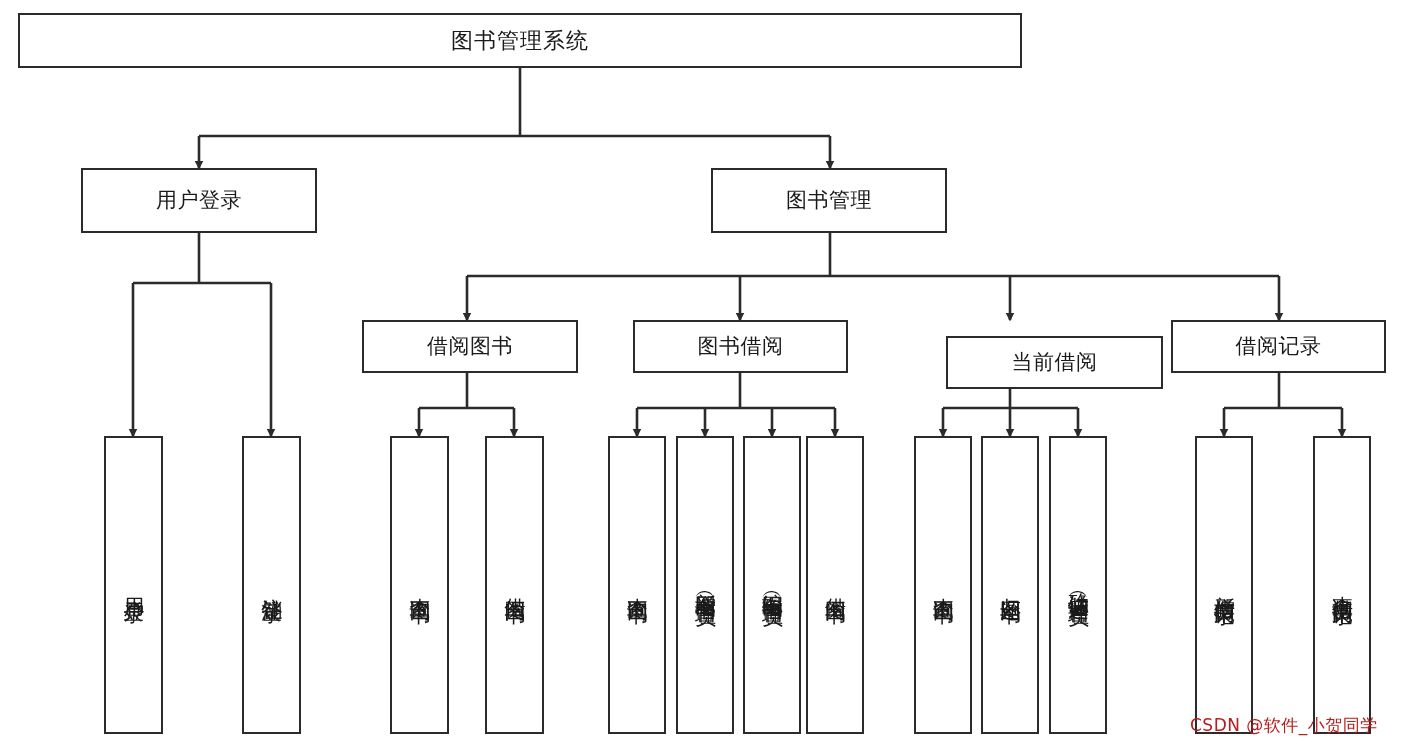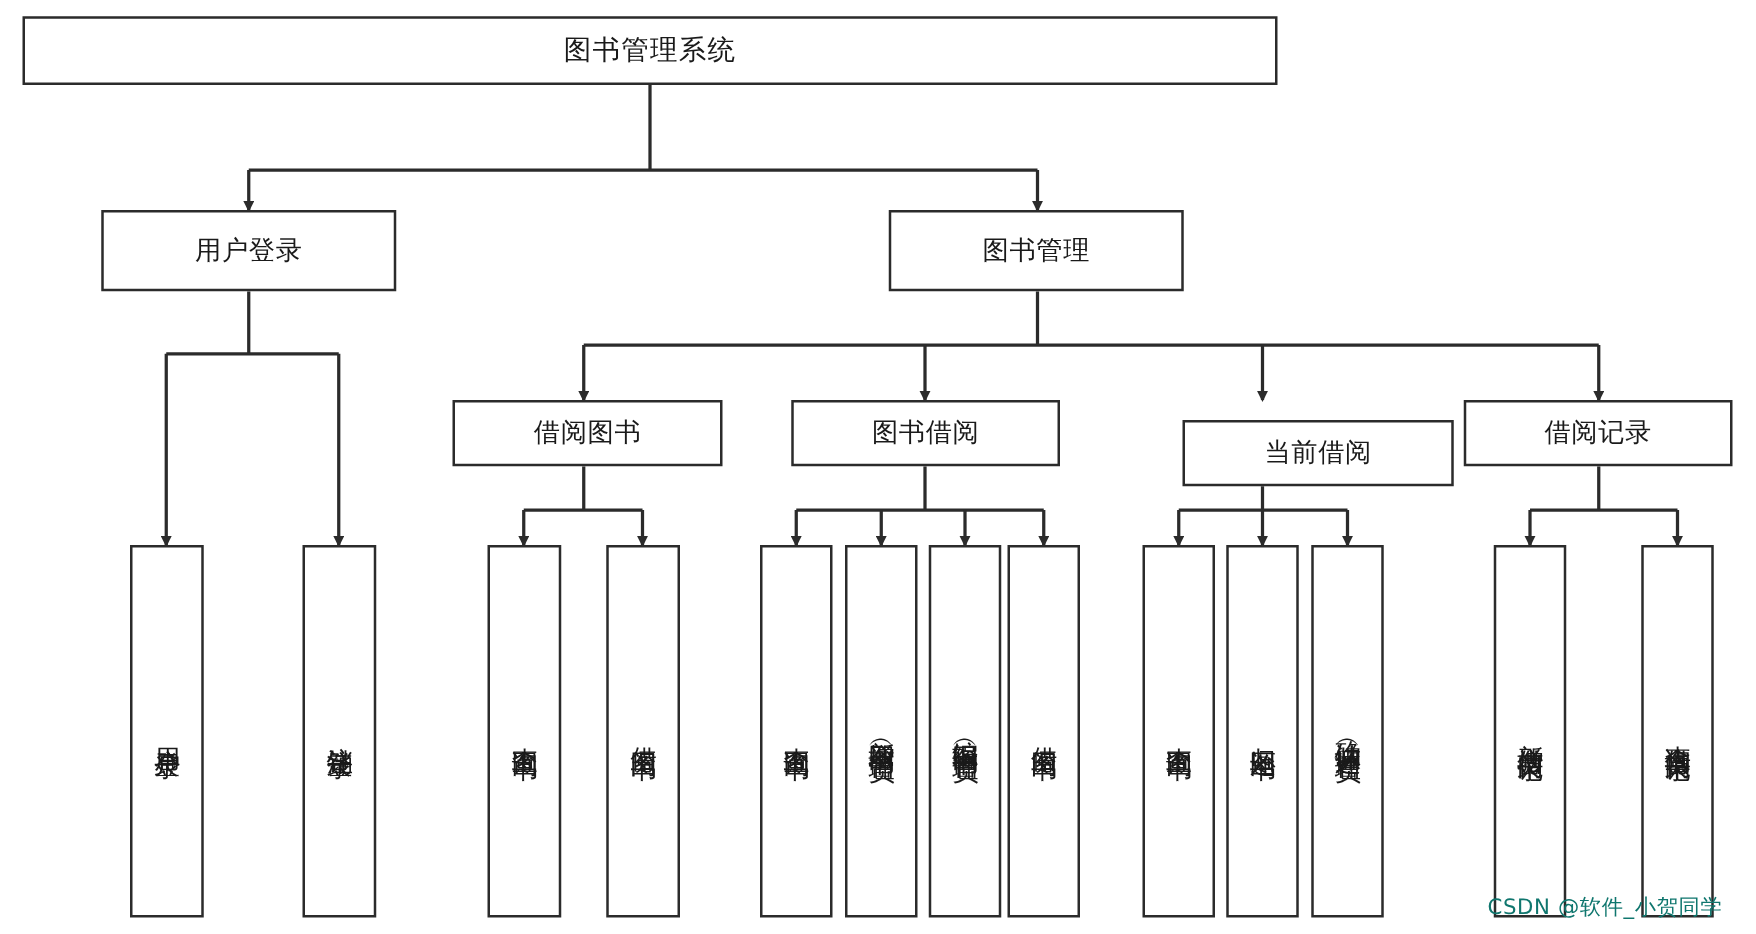--- a/index.html
+++ b/index.html
@@ -56,21 +56,21 @@
   .node.vert > span {
     writing-mode: vertical-rl;
     text-orientation: upright;
     display: block;
   }
   .watermark {
     position: absolute;
     left: 1190px;
     top: 714px;
     font-size: 17px;
-    color: #0f766e;
+    color: #b91c1c;
     white-space: nowrap;
     font-family: "DejaVu Sans", "Liberation Sans", sans-serif;
     letter-spacing: 0.5px;
     text-align: right;
   }
 </style>
 </head>
 <body>
 
 <div id="diagram-root">

